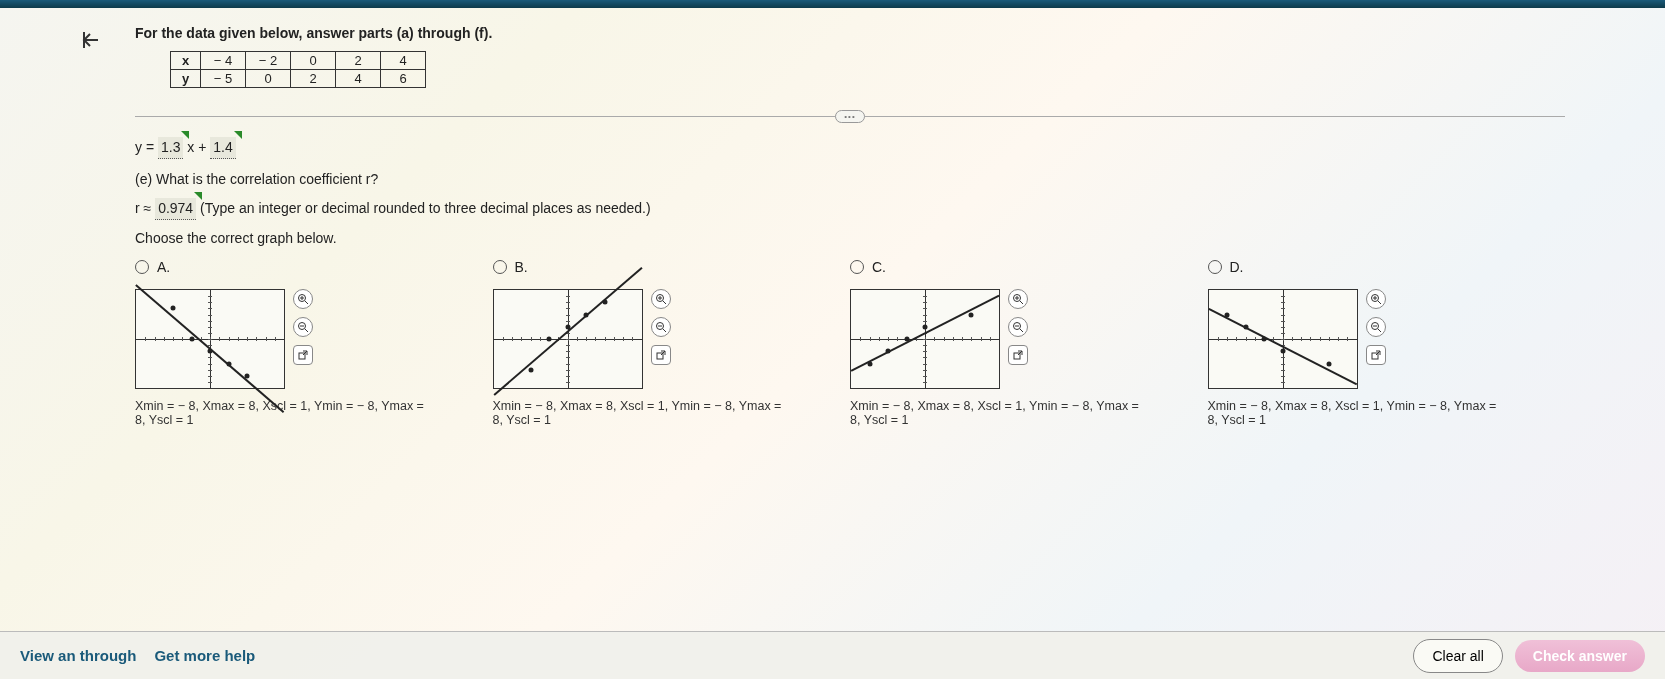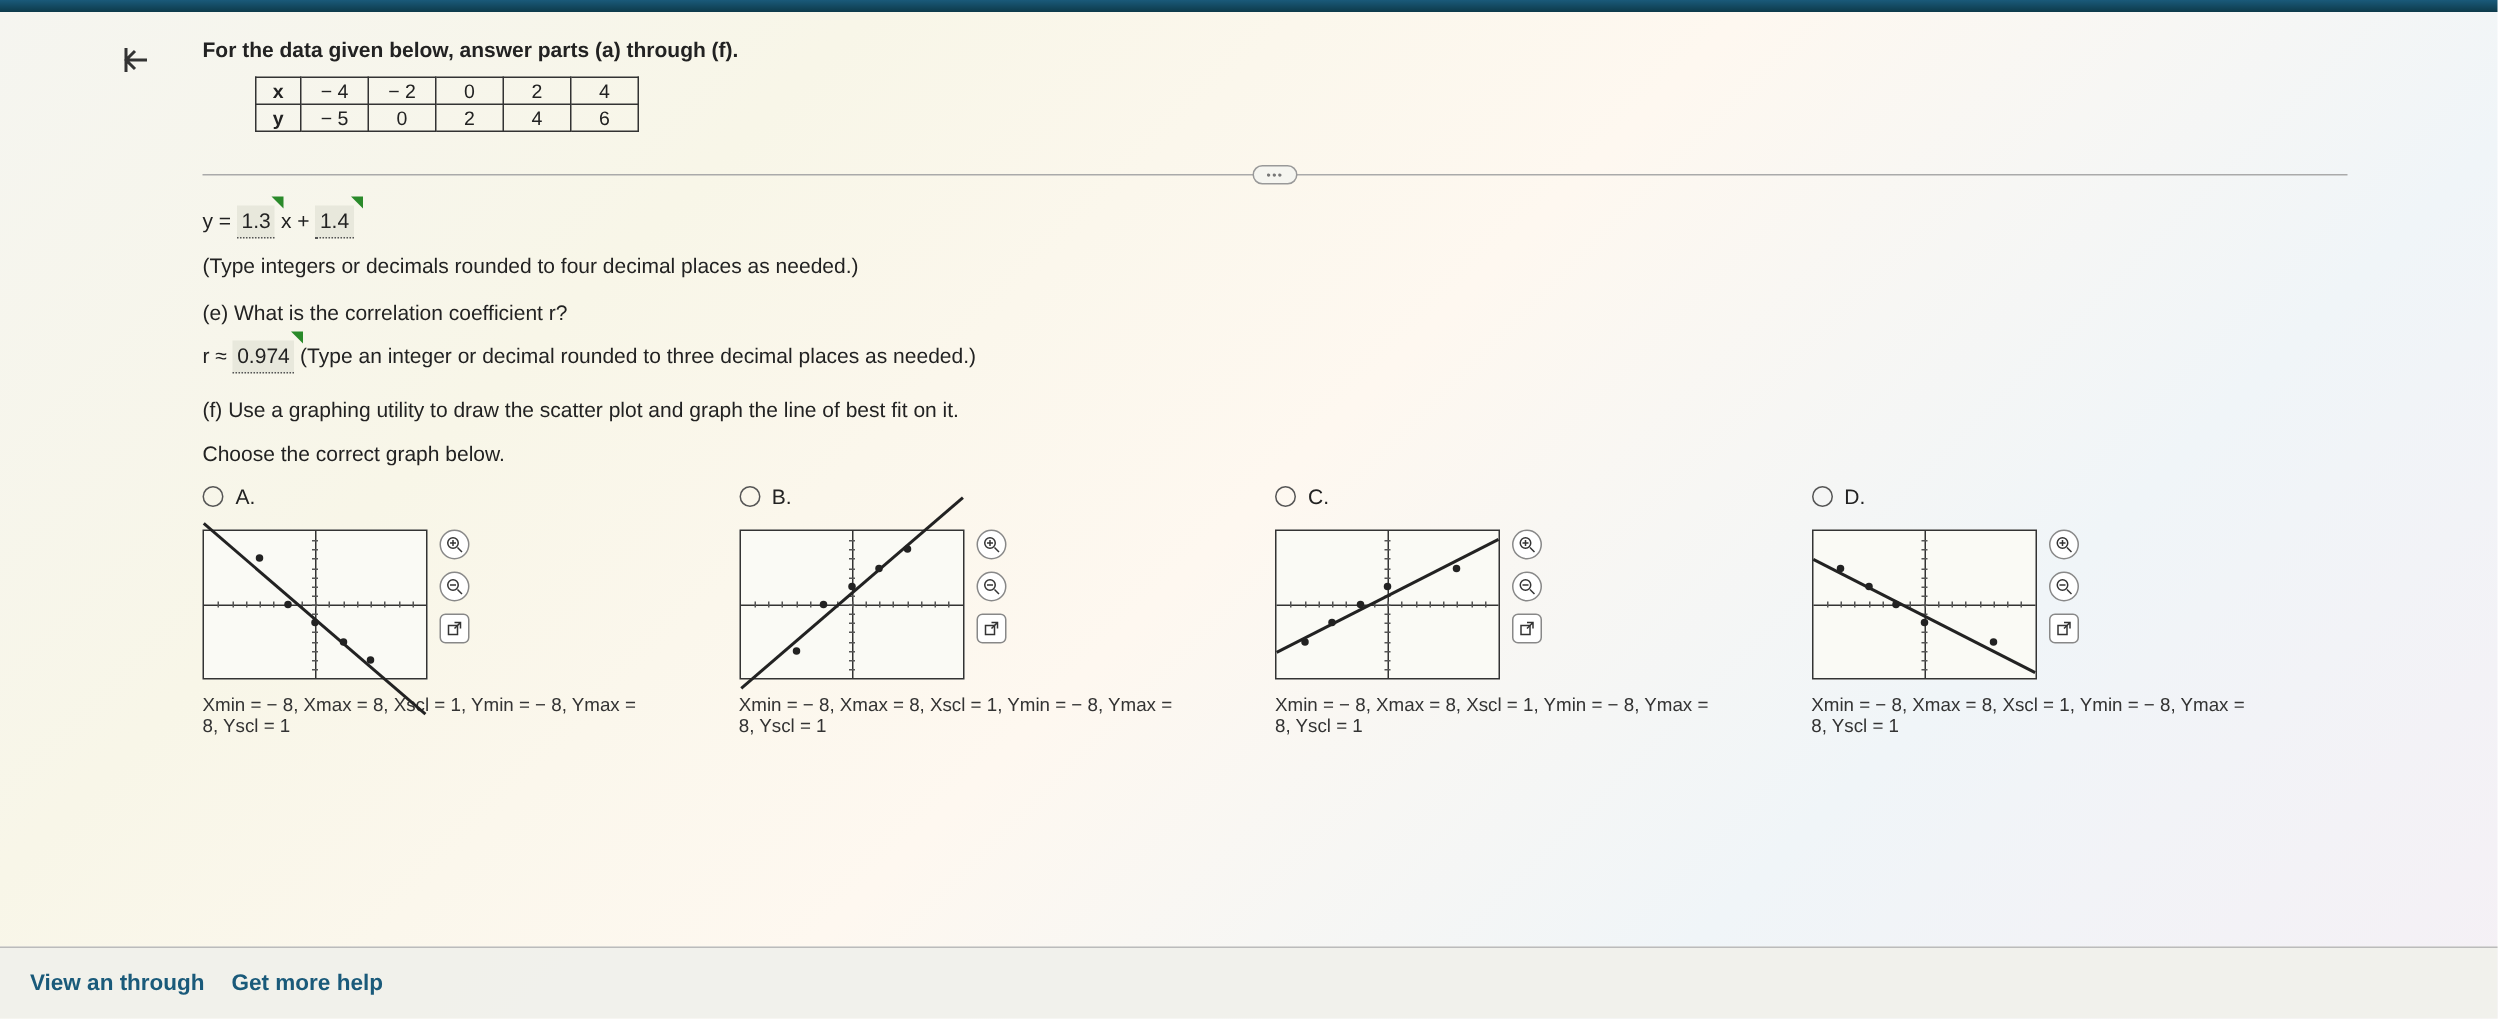--- a/index.html
+++ b/index.html
@@ -229,30 +229,28 @@
   <div class="divider">
     <div class="divider-handle">•••</div>
   </div>
 
   <div class="qline">
     <span>y = </span>
     <span class="answer-box correct">1.3</span>
     <span> x + </span>
     <span class="answer-box correct">1.4</span>
   </div>
-  <div class="qline">(Type integers or decimals rounded to four decimal places as needed.)</div>
 
   <div class="qline" style="margin-top:10px">(e) What is the correlation coefficient r?</div>
   <div class="qline">
     <span>r ≈ </span>
     <span class="answer-box correct">0.974</span>
     <span> (Type an integer or decimal rounded to three decimal places as needed.)</span>
   </div>
 
-  <div class="qline" style="margin-top:14px">(f) Use a graphing utility to draw the scatter plot and graph the line of best fit on it.</div>
   <div class="qline">Choose the correct graph below.</div>
 
   <div class="choices">
 
     <div class="choice">
       <div class="choice-header">
         <span class="radio"></span>
         <span>A.</span>
       </div>
       <div class="graph-wrap">
@@ -543,13 +541,17 @@
     </div>
 
   </div>
 </div>
 
 <div class="bottom-bar">
   <div class="bottom-links">
     <span>View an through</span>
     <span>Get more help</span>
   </div>
+  <div class="bottom-actions">
+    <button class="btn">Clear all</button>
+    <button class="btn primary">Check answer</button>
+  </div>
 </div>
 
 </body></html>

